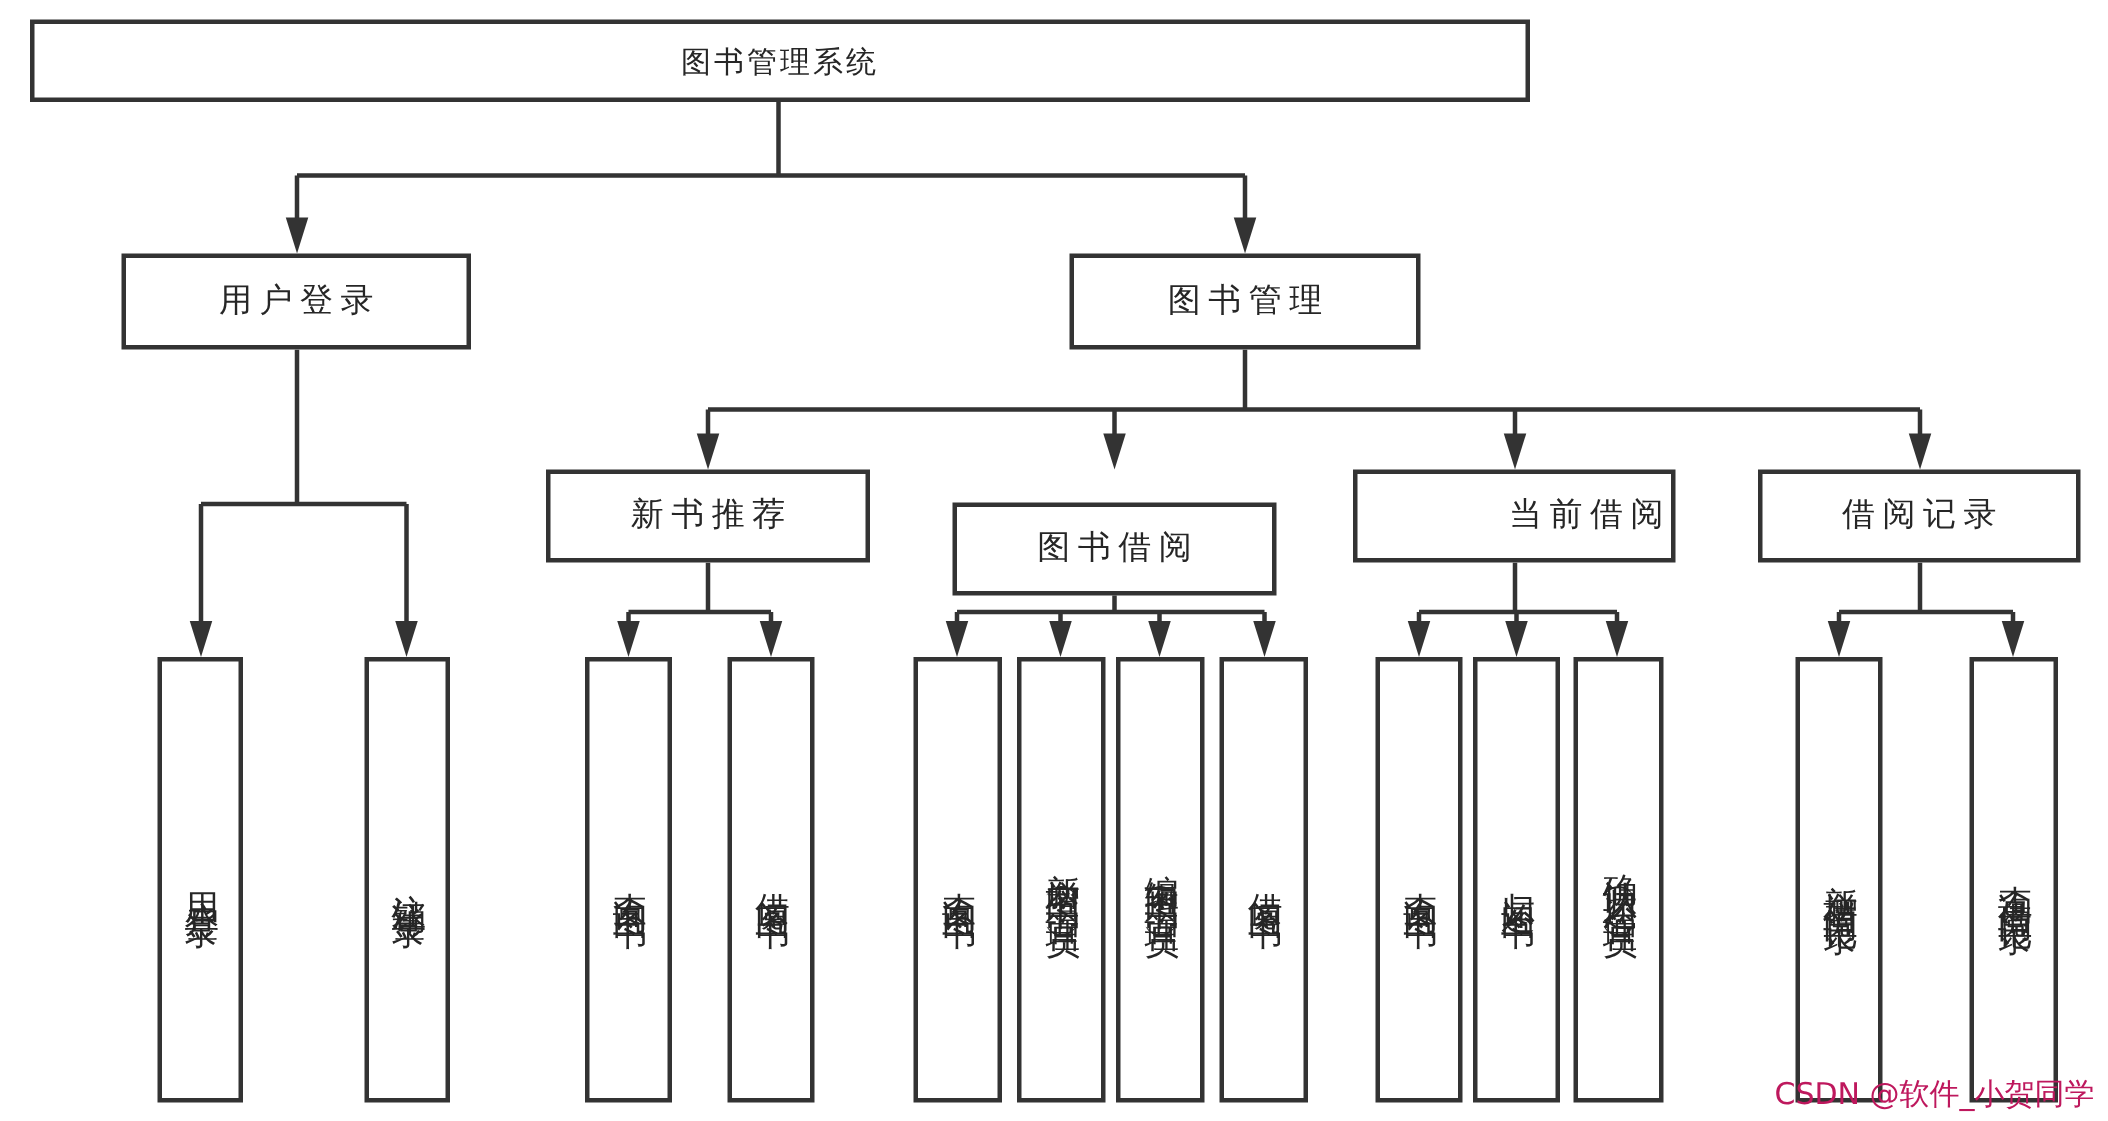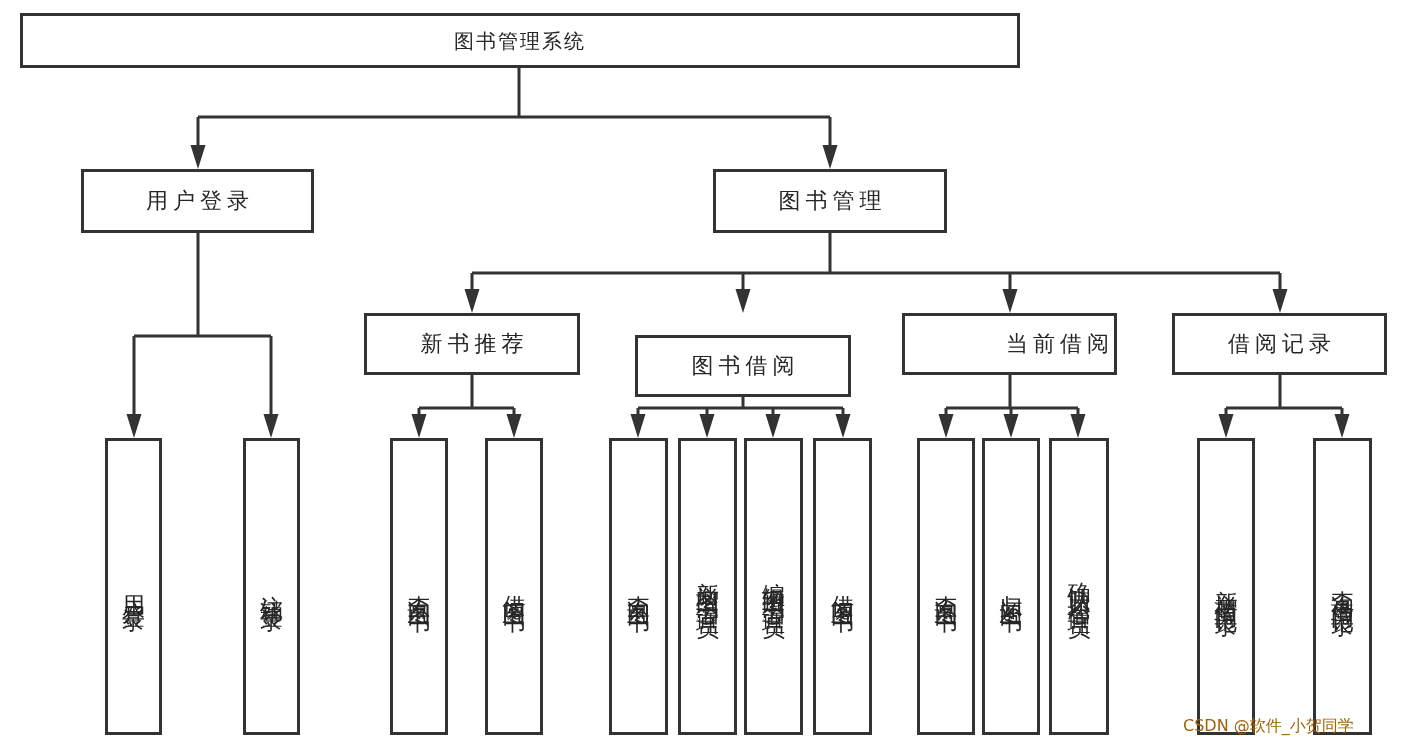--- a/index.html
+++ b/index.html
@@ -52,22 +52,22 @@
     font-size: 23px;
     letter-spacing: 5px;
     line-height: 1;
     white-space: nowrap;
   }
   .watermark {
     position: absolute;
     left: 1183px;
     top: 716px;
     z-index: 5;
-    font-size: 16px;
-    color: #a16207;
+    font-size: 20px;
+    color: #be185d;
     white-space: nowrap;
   }
 </style>
 </head>
 <body>
 
 <div class="canvas">
 
   <svg class="wires" width="1405" height="747" viewBox="0 0 1405 747" xmlns="http://www.w3.org/2000/svg">
     <g stroke="#333333" stroke-width="3" fill="none">

